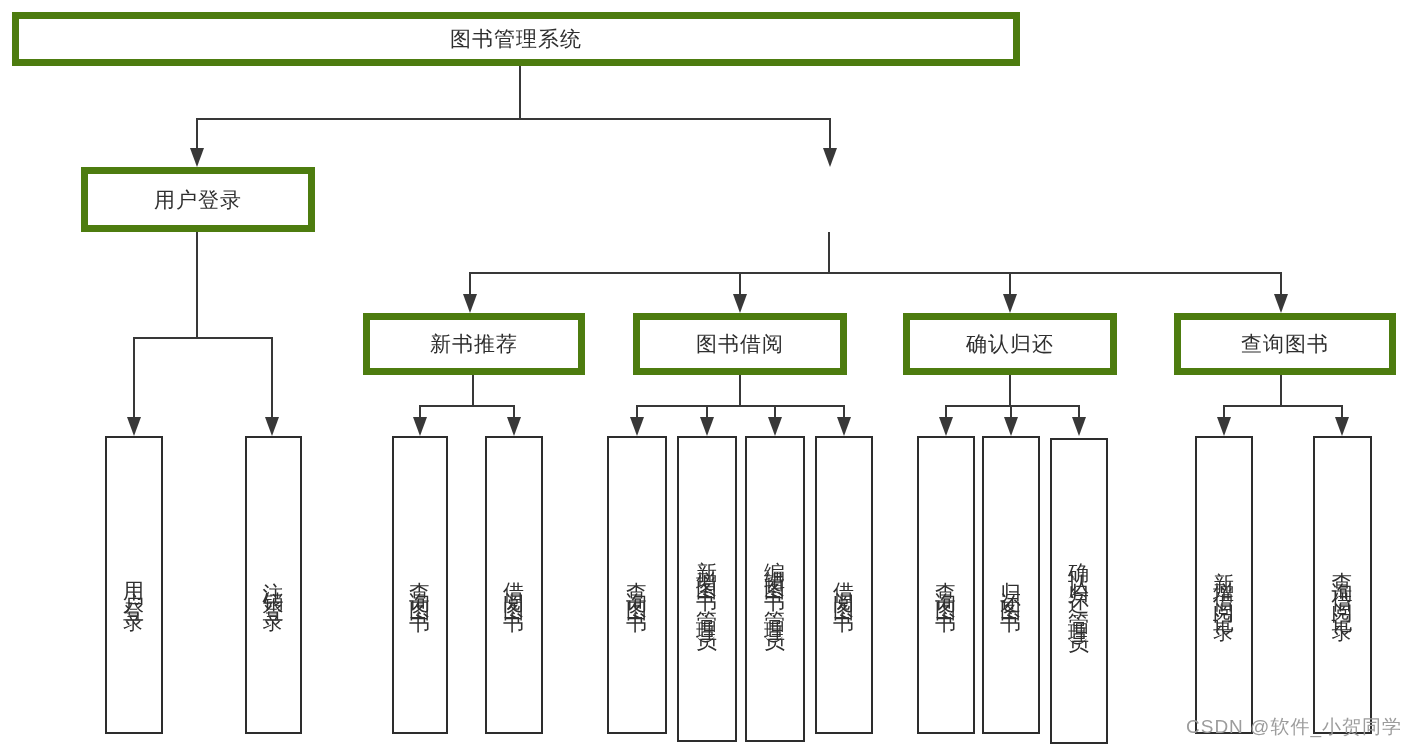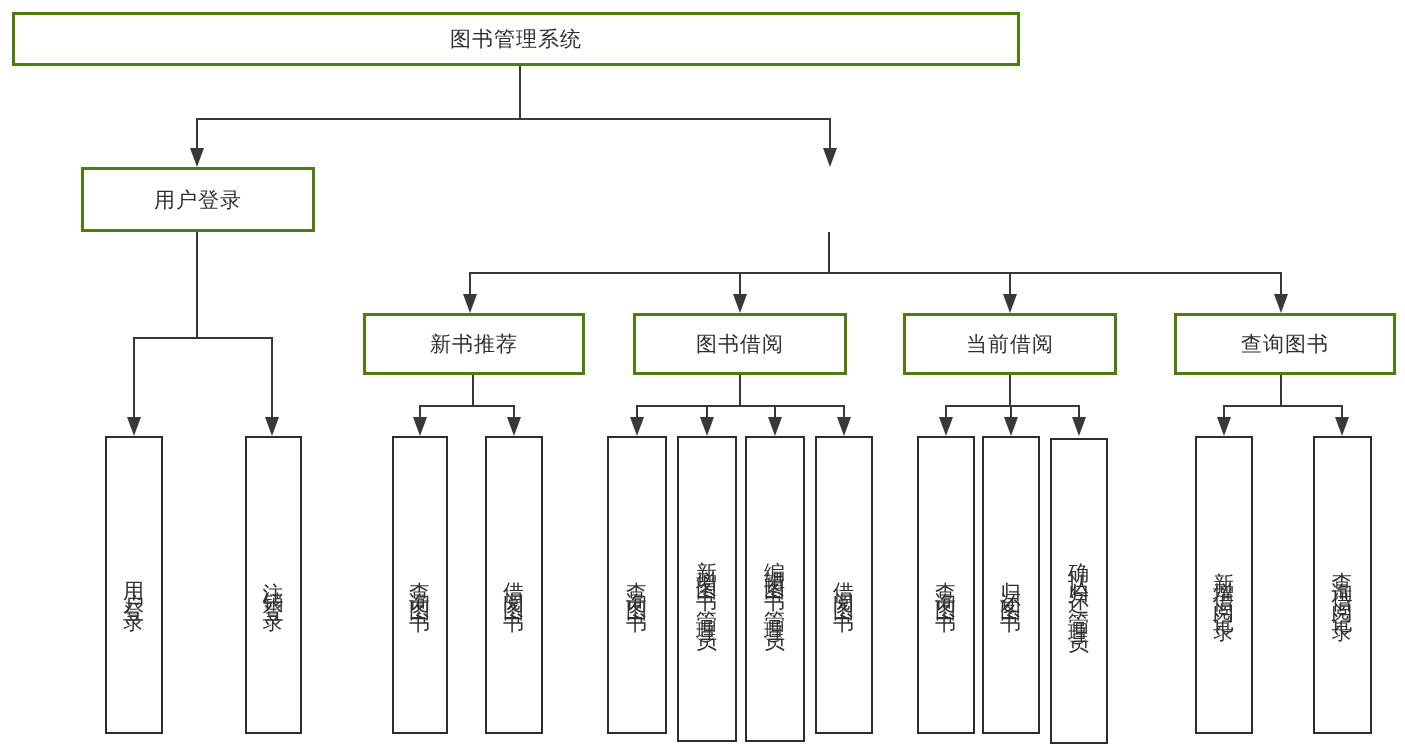--- a/index.html
+++ b/index.html
@@ -3,21 +3,21 @@
 <meta charset="utf-8">
 <style>
   html,body{margin:0;padding:0;background:#ffffff;}
   .canvas{
     position:relative;width:1405px;height:747px;background:#ffffff;overflow:hidden;
     font-family:"Liberation Sans",sans-serif;color:#2f2f2f;
   }
   
   .box{
     position:absolute;box-sizing:border-box;background:#ffffff;
-    border:3px solid #4d7c0f;display:flex;align-items:center;justify-content:center;
+    border:7px solid #4d7c0f;display:flex;align-items:center;justify-content:center;
     font-size:21px;letter-spacing:1px;color:#2f2f2f;z-index:2;text-align:right;
   }
   
   .vbox{
     position:absolute;box-sizing:border-box;background:#ffffff;
     border:2.5px solid #2d2d2d;display:flex;align-items:center;justify-content:center;
     writing-mode:vertical-rl;font-size:21px;letter-spacing:10px;line-height:1;
     color:#2f2f2f;z-index:2;
   }
   .vl{position:absolute;width:2px;background:#383838;z-index:1;}
@@ -58,21 +58,21 @@
   <div class="ah" style="left:463px;top:294px;"></div>
   <div class="vl" style="left:739px;top:272px;height:25px;"></div>
   <div class="ah" style="left:733px;top:294px;"></div>
   <div class="vl" style="left:1009px;top:272px;height:25px;"></div>
   <div class="ah" style="left:1003px;top:294px;"></div>
   <div class="vl" style="left:1280px;top:272px;height:25px;"></div>
   <div class="ah" style="left:1274px;top:294px;"></div>
 
   <div class="box" style="left:363px;top:313px;width:222px;height:62px;">新书推荐</div>
   <div class="box" style="left:633px;top:313px;width:214px;height:62px;">图书借阅</div>
-  <div class="box" style="left:903px;top:313px;width:214px;height:62px;">当前借阅</div>
+  <div class="box" style="left:903px;top:313px;width:214px;height:62px;">确认归还</div>
   <div class="box" style="left:1174px;top:313px;width:222px;height:62px;">查询图书</div>
 
   <div class="vl" style="left:472px;top:375px;height:30px;"></div>
   <div class="hl" style="left:420px;top:405px;width:95px;"></div>
   <div class="vl" style="left:419px;top:405px;height:15px;"></div>
   <div class="ah" style="left:413px;top:417px;"></div>
   <div class="vl" style="left:513px;top:405px;height:15px;"></div>
   <div class="ah" style="left:507px;top:417px;"></div>
 
   <div class="vl" style="left:739px;top:375px;height:30px;"></div>
@@ -113,14 +113,15 @@
   <div class="vbox" style="left:745px;top:436px;width:60px;height:306px;">编辑图书（管理员）</div>
   <div class="vbox" style="left:815px;top:436px;width:58px;height:298px;">借阅图书</div>
 
   <div class="vbox" style="left:917px;top:436px;width:58px;height:298px;">查询图书</div>
   <div class="vbox" style="left:982px;top:436px;width:58px;height:298px;">归还图书</div>
   <div class="vbox" style="left:1050px;top:438px;width:58px;height:306px;">确认归还（管理员）</div>
 
   <div class="vbox" style="left:1195px;top:436px;width:58px;height:298px;">新增借阅记录</div>
   <div class="vbox" style="left:1313px;top:436px;width:59px;height:298px;">查询借阅记录</div>
 
+  <div class="watermark">CSDN @软件_小贺同学</div>
 
 </div>
 
 </body></html>

